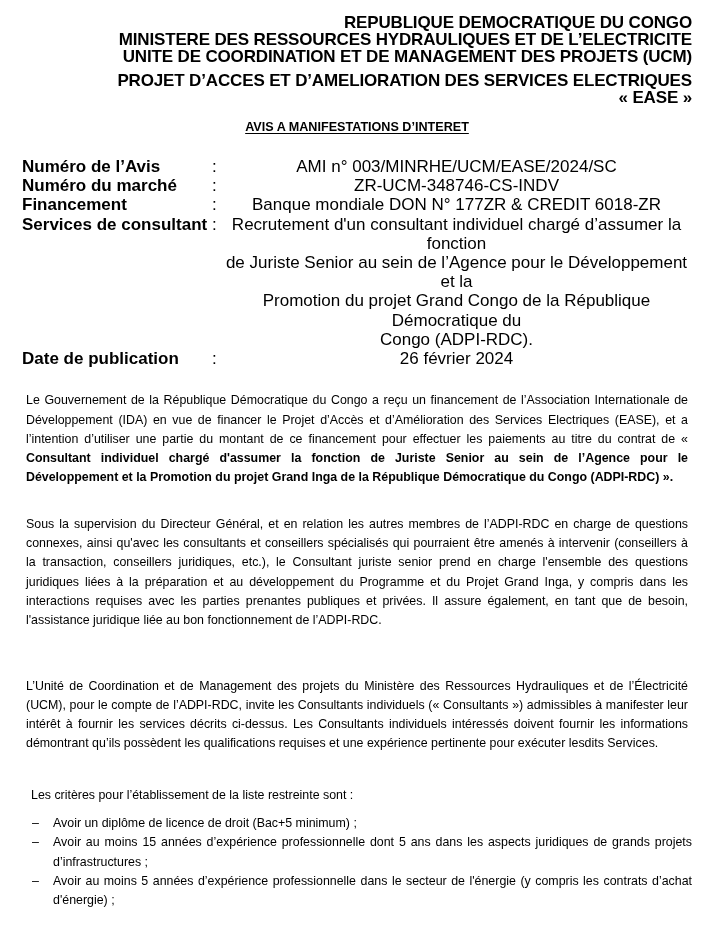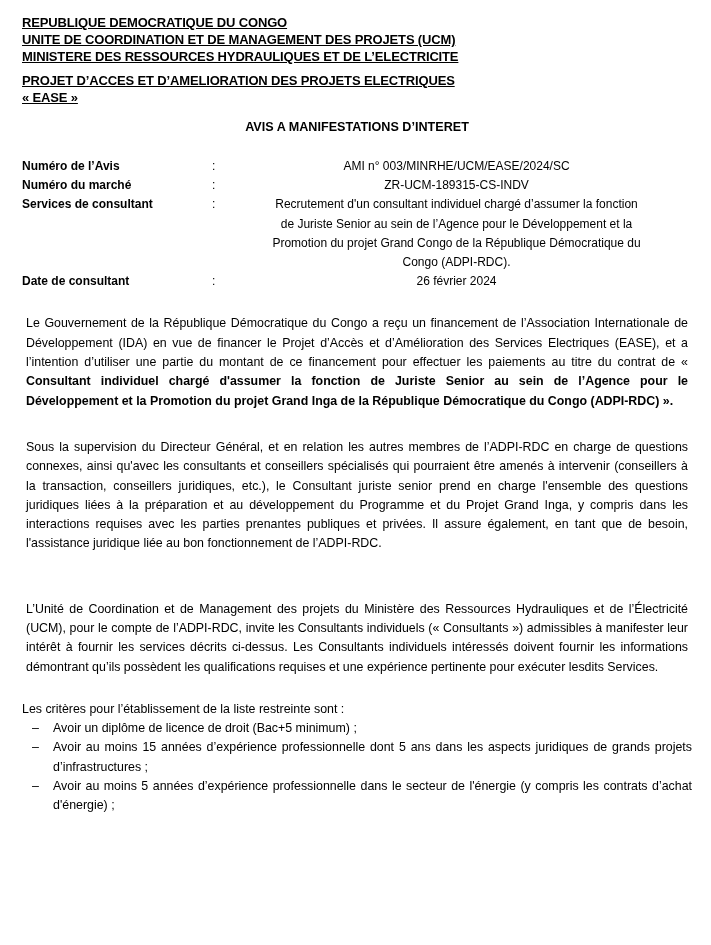--- a/index.html
+++ b/index.html
@@ -20,52 +20,52 @@
     height: 945px;
     padding: 0;
     box-sizing: border-box;
   }
   .content {
     padding: 14px 19px 0 22px;
   }
 
   
   .hdr-line {
-    text-align: left;
-    font-weight: bold;
-    font-size: 13px;
+    text-align: right;
+    font-weight: bold;
+    font-size: 17px;
     line-height: 17px;
     letter-spacing: -0.15px;
     white-space: nowrap;
-    text-decoration: underline;
   }
   .hdr-gap {
     height: 7px;
   }
   .doc-title {
     text-align: center;
     font-weight: bold;
     font-size: 12.6px;
     line-height: 17px;
     margin-top: 13px;
     margin-bottom: 0;
   }
   .doc-title span {
+    text-decoration: underline;
     text-underline-offset: 2px;
   }
 
   
   .info-table {
     margin-top: 21px;
     width: 100%;
     border-collapse: collapse;
   }
   .info-table td {
     vertical-align: top;
-    font-size: 12px;
+    font-size: 17px;
     line-height: 19.2px;
     padding: 0;
   }
   .info-label {
     font-weight: bold;
     width: 190px;
     white-space: nowrap;
     padding-right: 0 !important;
   }
   .info-colon {
@@ -96,21 +96,21 @@
   }
   a.weblink {
     color: #1f55c4;
     text-decoration: underline;
   }
 
   
   .crit-intro {
     font-size: 12.4px;
     line-height: 19.3px;
-    margin: 0;
+    margin: 9px;
     text-align: left;
   }
   ul.crit {
     list-style: none;
     margin: 0;
     padding: 0;
   }
   ul.crit li {
     position: relative;
     padding-left: 31px;
@@ -126,57 +126,62 @@
   }
 </style>
 </head>
 <body>
 
 <div class="page">
   <div class="content">
 
     <div>
       <div class="hdr-line">REPUBLIQUE DEMOCRATIQUE DU CONGO</div>
+      <div class="hdr-line">MINISTERE DES RESSOURCES HYDRAULIQUES ET DE L’ELECTRICITE</div>
       <div class="hdr-line">UNITE DE COORDINATION ET DE MANAGEMENT DES PROJETS (UCM)</div>
-      <div class="hdr-line">MINISTERE DES RESSOURCES HYDRAULIQUES ET DE L’ELECTRICITE</div>
     </div>
 
     <div class="hdr-gap"></div>
 
     <div>
-      <div class="hdr-line">PROJET D’ACCES ET D’AMELIORATION DES PROJETS ELECTRIQUES</div>
+      <div class="hdr-line">PROJET D’ACCES ET D’AMELIORATION DES SERVICES ELECTRIQUES</div>
       <div class="hdr-line">« EASE »</div>
     </div>
 
     <div class="doc-title"><span>AVIS A MANIFESTATIONS D’INTERET</span></div>
 
     <table class="info-table">
       <tbody>
         <tr>
           <td class="info-label">Numéro de l’Avis</td>
           <td class="info-colon">:</td>
           <td class="info-value">AMI n° 003/MINRHE/UCM/EASE/2024/SC</td>
         </tr>
         <tr>
           <td class="info-label">Numéro du marché</td>
           <td class="info-colon">:</td>
-          <td class="info-value">ZR-UCM-189315-CS-INDV</td>
+          <td class="info-value">ZR-UCM-348746-CS-INDV</td>
+        </tr>
+        <tr>
+          <td class="info-label">Financement</td>
+          <td class="info-colon">:</td>
+          <td class="info-value">Banque mondiale DON N° 177ZR &amp; CREDIT 6018-ZR</td>
         </tr>
         <tr>
           <td class="info-label">Services de consultant</td>
           <td class="info-colon">:</td>
           <td class="info-value">
             <span class="wrapline">Recrutement d'un consultant individuel chargé d’assumer la fonction</span>
             <span class="wrapline">de Juriste Senior au sein de l’Agence pour le Développement et la</span>
             <span class="wrapline">Promotion du projet Grand Congo de la République Démocratique du</span>
             <span class="wrapline">Congo (ADPI-RDC).</span>
           </td>
         </tr>
         <tr>
-          <td class="info-label">Date de consultant</td>
+          <td class="info-label">Date de publication</td>
           <td class="info-colon">:</td>
           <td class="info-value">26 février 2024</td>
         </tr>
       </tbody>
     </table>
 
     <div class="para-gap"></div>
 
     <p class="body"><span>Le Gouvernement de la République Démocratique du Congo a reçu un financement de l’Association Internationale de Développement (IDA) en vue de financer le Projet d’Accès et d’Amélioration des Services Electriques (EASE), et a l’intention d’utiliser une partie du montant de ce financement pour effectuer les paiements au titre du contrat de « </span><b>Consultant individuel chargé d'assumer la fonction de Juriste Senior au sein de l’Agence pour le Développement et la Promotion du projet Grand Inga de la République Démocratique du Congo (ADPI-RDC) ».</b></p>
 

